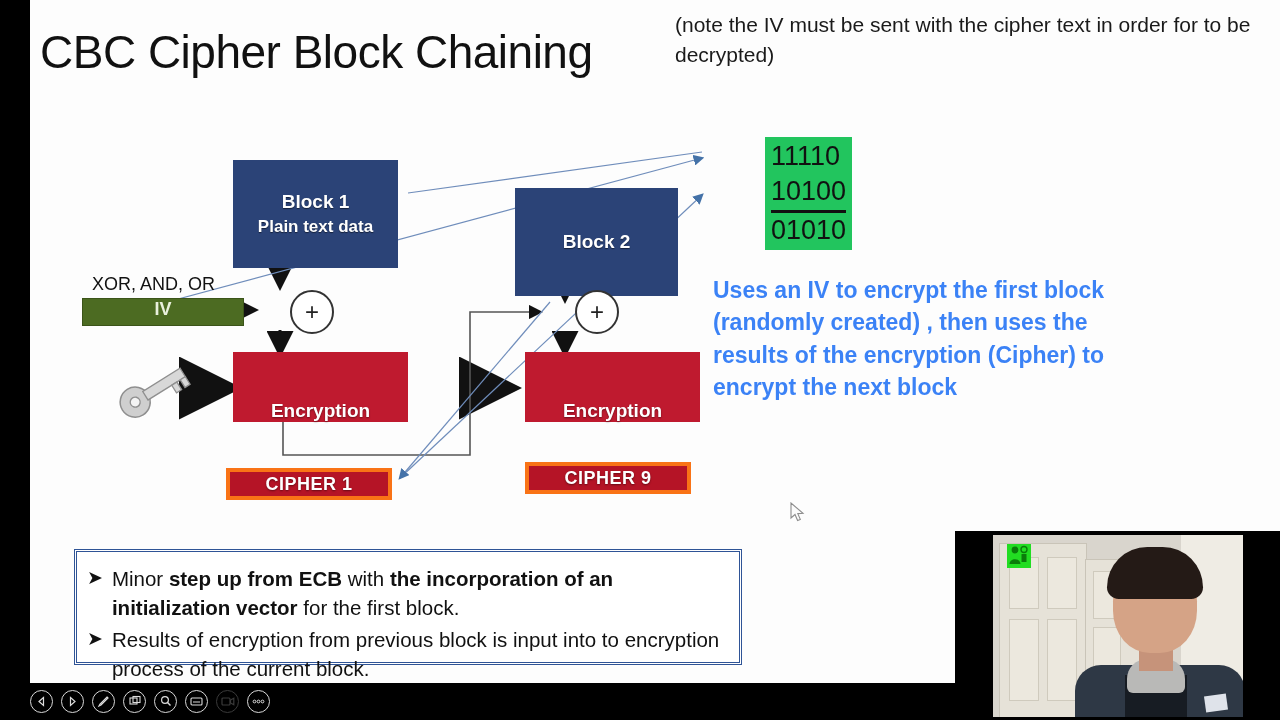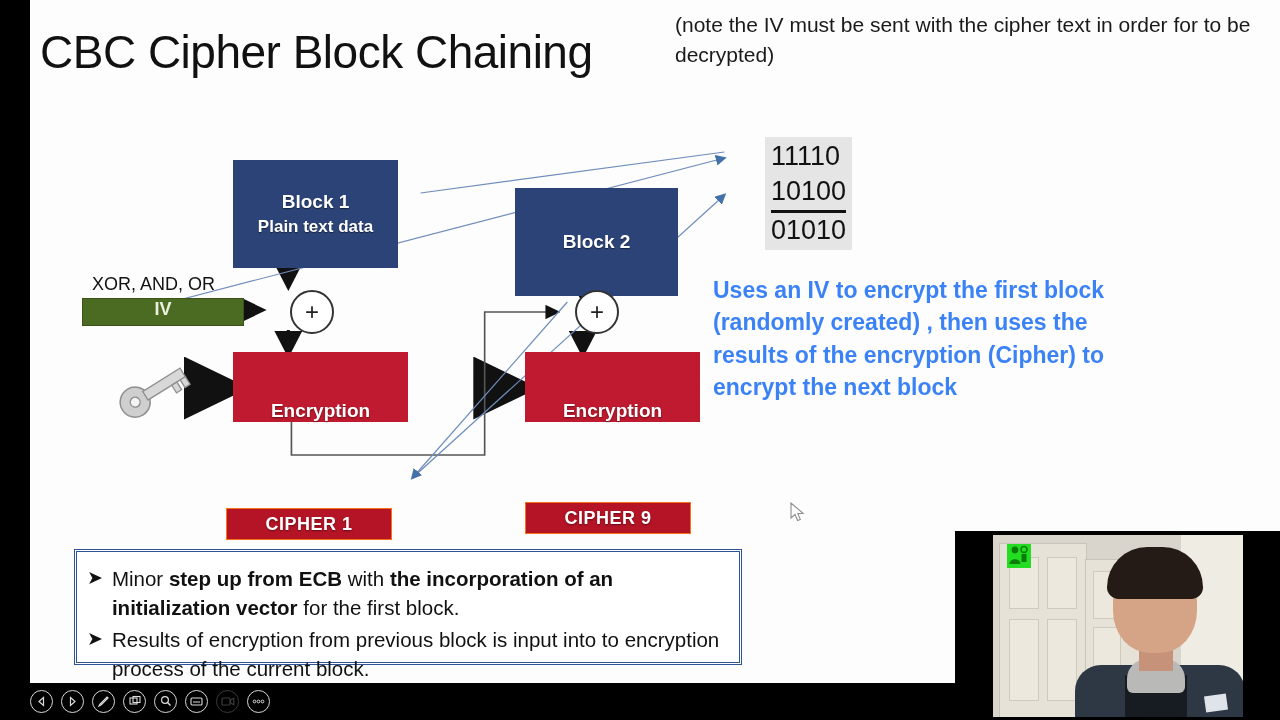--- a/index.html
+++ b/index.html
@@ -15,21 +15,21 @@
     position:absolute;left:10px;top:28px;width:620px;
     font-size:46px;line-height:1.05;color:#111;font-weight:400;
     letter-spacing:-0.5px;font-stretch:condensed;
   }
   #note{
     position:absolute;left:645px;top:10px;width:620px;
     font-size:21px;line-height:1.45;color:#1a1a1a;
   }
 
   
-  #diagram{position:absolute;left:0;top:130px;width:720px;height:400px;padding-left:24px;}
+  #diagram{position:absolute;left:0;top:130px;width:720px;height:400px;}
 
   .shadowbox{position:absolute;box-sizing:border-box;}
   .shadowbox::after{
     content:"";position:absolute;left:6px;top:7px;right:-6px;bottom:-7px;
     background:rgba(150,145,145,0.30);z-index:-1;
   }
 
   .blk{
     background:#2b4377;color:#fff;text-align:center;
     font-weight:bold;font-size:19px;display:flex;flex-direction:column;
@@ -40,42 +40,41 @@
 
   .enc{
     background:#bf1a2f;color:#fff;text-align:center;font-weight:bold;
     font-size:19px;display:flex;align-items:flex-end;justify-content:center;
     text-shadow:0 1px 2px rgba(0,0,0,.45);
   }
   .cipher{
     background:#b51426;color:#fff;text-align:center;font-weight:bold;
     font-size:18px;display:flex;align-items:center;justify-content:center;
     letter-spacing:.5px;text-shadow:0 1px 2px rgba(0,0,0,.45);
-    border:1px solid #f97316;
-    margin-top:40px;
+    border:4px solid #f97316;
   }
   .ivbox{
     background:#4c6b22;color:#e9f0dc;text-align:center;font-weight:bold;
     font-size:18px;display:flex;align-items:flex-start;justify-content:center;
     border:1px solid #3b5419;
   }
   .xorlabel{position:absolute;font-size:18px;color:#111;}
 
   .xor{
     position:absolute;width:40px;height:40px;border-radius:50%;
     border:2px solid #333;background:#fff;
     display:flex;align-items:center;justify-content:center;
     font-size:24px;color:#222;line-height:1;
   }
 
   svg.wires{position:absolute;left:0;top:0;width:100%;height:100%;overflow:visible;}
 
   
   #bits{position:absolute;left:735px;top:137px;font-size:27px;color:#111;
-        line-height:1.3;background:#e5e5e5;padding:2px 6px;}
+        line-height:1.3;background:#22c55e;padding:2px 6px;}
   #bits .u{border-bottom:3px solid #111;display:inline-block;padding-bottom:1px;}
   #para{position:absolute;left:683px;top:274px;width:455px;
         font-size:23px;line-height:1.41;font-weight:bold;color:#3b82f6;}
 
   
   #bullets{
     position:absolute;left:44px;top:549px;width:668px;height:116px;
     border:3px double #2f5496;background:#fff;box-sizing:border-box;
     padding:12px 14px 10px 10px;
   }

